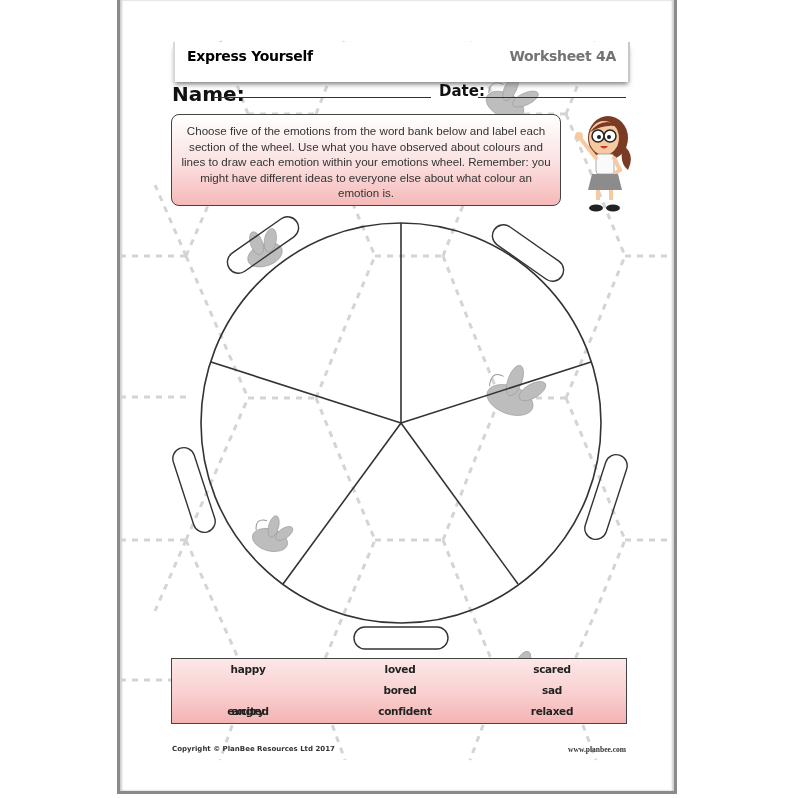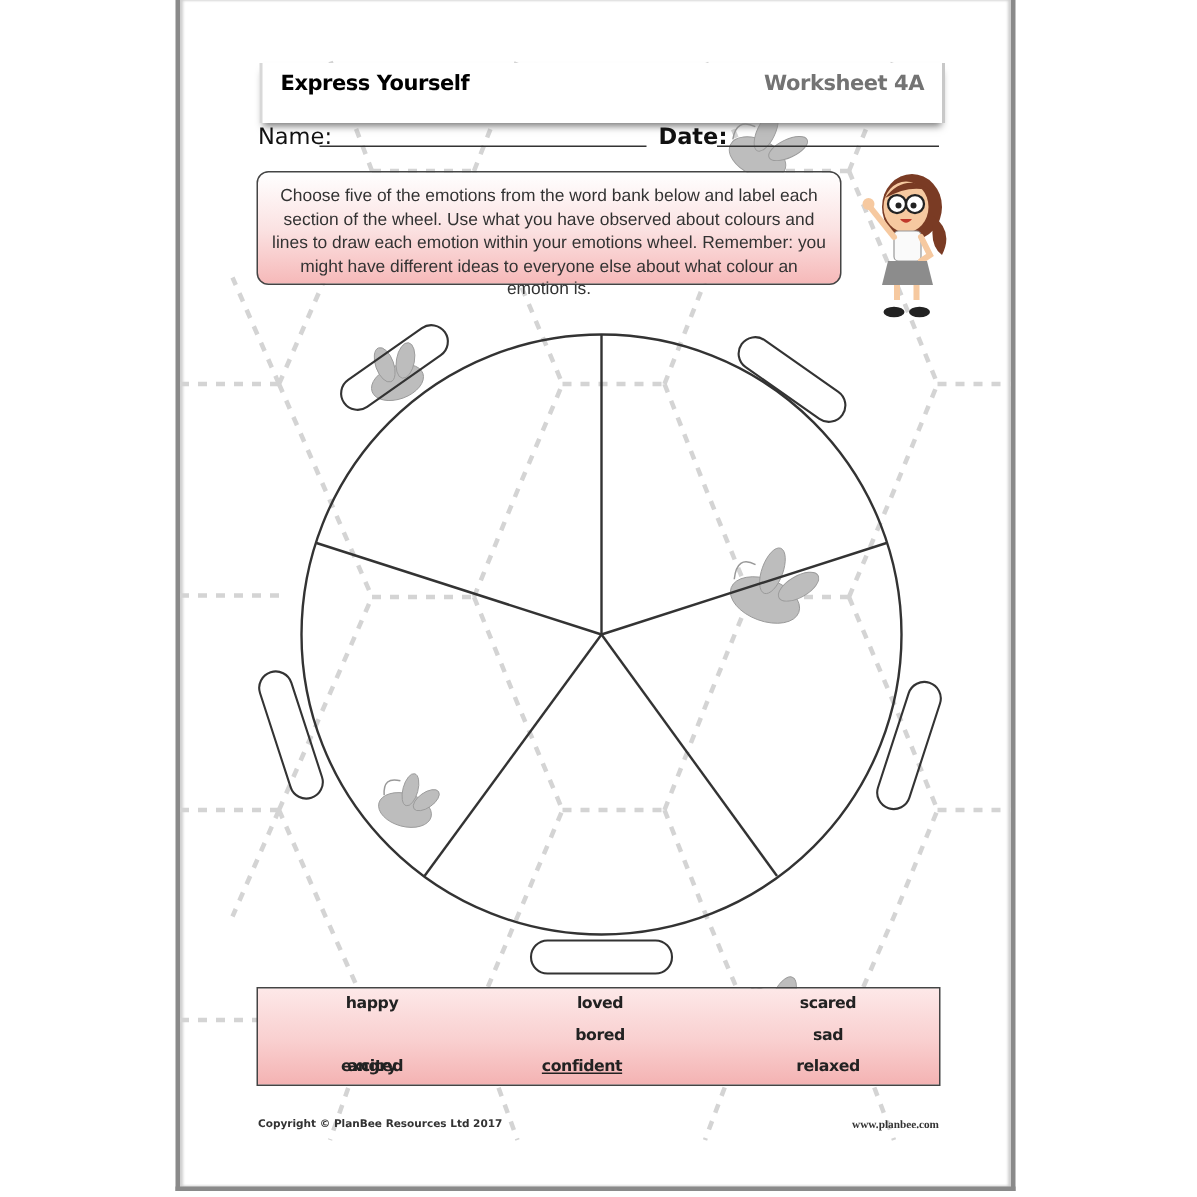--- a/index.html
+++ b/index.html
@@ -11,26 +11,26 @@
     box-shadow: inset 2px 0 2px #cfcfcf, inset -2px 0 2px #cfcfcf;
   }
   svg.bg { position:absolute; left:0; top:0; }
   .header-box {
     position:absolute; left:173px; top:42px; width:453px; height:40px;
     background:#fff; border-left:2px solid #d8d8d8; border-right:2px solid #c8c8c8;
     box-shadow: 0 4px 5px -2px #777;
   }
   .header-title { position:absolute; left:187px; top:48px; font-family:"DejaVu Sans", sans-serif; font-weight:bold; font-size:14px; color:#000000; letter-spacing:-0.3px; }
   .header-ws { position:absolute; right:182px; top:48px; font-family:"DejaVu Sans", sans-serif; font-weight:bold; font-size:14px; color:#737373; letter-spacing:-0.3px; }
-  .name-label { position:absolute; left:172px; top:82px; font-family:"DejaVu Sans", sans-serif; font-weight:normal; font-size:15px; color:#111; }
+  .name-label { position:absolute; left:172px; top:82px; font-family:"DejaVu Sans", sans-serif; font-weight:bold; font-size:20px; color:#111; }
   .name-line { position:absolute; left:213px; top:97px; width:218px; height:0; border-top:1.5px solid #333; }
   .date-label { position:absolute; left:439px; top:82px; font-family:"DejaVu Sans", sans-serif; font-weight:bold; font-size:15px; color:#111; }
   .date-line { position:absolute; left:478px; top:97px; width:148px; height:0; border-top:1.5px solid #333; }
   .instructions {
-    position:absolute; left:171px; top:114px; width:390px; height:76px; box-sizing:border-box;
+    position:absolute; left:171px; top:114px; width:390px; height:92px; box-sizing:border-box;
     border:1.5px solid #444; border-radius:8px;
     background:linear-gradient(to bottom, #ffffff 0%, #fbe3e3 50%, #f6b9b9 100%);
     padding:8px 6px 0 6px; text-align:center;
     font-size:11.6px; line-height:15.5px; color:#333;
   }
   .wordbank {
     position:absolute; left:171px; top:658px; width:456px; height:66px; box-sizing:border-box;
     border:1.5px solid #444;
     background:linear-gradient(to bottom, #fde8e8 0%, #f9cfcf 55%, #f4b3b3 100%);
     padding-left:19px;
@@ -153,20 +153,20 @@
   <ellipse cx="24" cy="100" rx="7" ry="3.5" fill="#222"></ellipse>
     <ellipse cx="41" cy="100" rx="7" ry="3.5" fill="#222"></ellipse>
 </svg>
 
 <div class="wordbank">
   <span class="word" style="left:76px; top:4px;">happy</span>
   <span class="word" style="left:76px; top:25px;margin-top:21px;">angry</span>
   <span class="word" style="left:76px; top:46px;">excited</span>
   <span class="word" style="left:228px; top:4px;">loved</span>
   <span class="word" style="left:228px; top:25px;">bored</span>
-  <span class="word" style="left:216px; top:46px;text-decoration:underline;">confident</span>
+  <span class="word" style="left:233px; top:46px;">confident</span>
   <span class="word" style="left:380px; top:4px;">scared</span>
   <span class="word" style="left:380px; top:25px;">sad</span>
   <span class="word" style="left:380px; top:46px;">relaxed</span>
 </div>
 
 <div class="footer-copy">Copyright © PlanBee Resources Ltd 2017</div>
 <div class="footer-url">www.planbee.com</div>
 
 </body></html>

